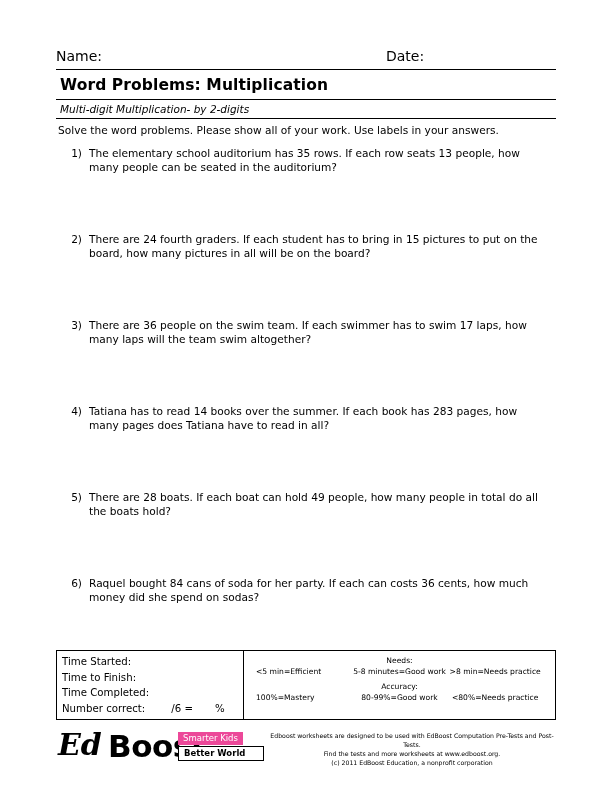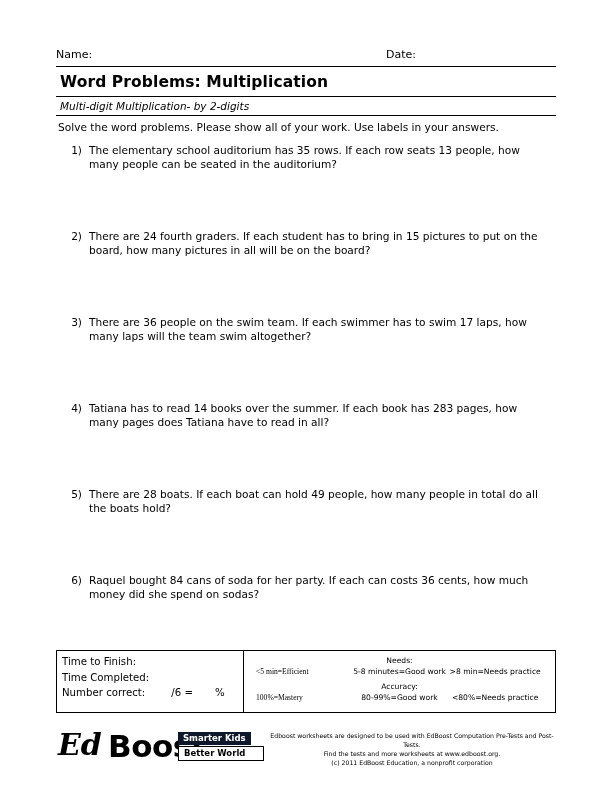--- a/index.html
+++ b/index.html
@@ -20,21 +20,21 @@
   .sheet {
     position: absolute;
     left: 56px;
     top: 48px;
     width: 500px;
   }
 
   
   .namerow {
     display: flex;
-    font-size: 11px;
+    font-size: 14px;
     padding-bottom: 5px;
   }
   .namerow .name { width: 330px; }
   .namerow .date { flex: 1; }
 
   .rule {
     border-top: 1.4px solid #000;
     width: 100%;
   }
   .rule-thin {
@@ -117,21 +117,21 @@
   }
   .scorebox .row {
     display: flex;
     justify-content: space-between;
     margin-bottom: 6px;
   }
   .scorebox .row > div {
     flex: 1;
     text-align: center;
   }
-  .scorebox .row > div:first-child { text-align: left; padding-left: 6px; font-family: Liberation Serif, serif;}
+  .scorebox .row > div:first-child { text-align: left; padding-left: 6px;}
   .scorebox .row > div:last-child { text-align: center; padding-right: 6px;}
 
   
   .footer {
     position: absolute;
     left: 56px;
     top: 727px;
     width: 500px;
     display: flex;
     align-items: flex-end;
@@ -156,24 +156,24 @@
     font-weight: bold;
     position: absolute;
     left: 52px;
     top: 1px;
     letter-spacing: -0.5px;
   }
   .logo .tagbox {
     position: absolute;
     left: 122px;
     top: 5px;
-    background: #0f172a;
+    background: #ec4899;
     color: #fff;
     font-size: 8.5px;
-    font-weight: bold;
+    font-weight: normal;
     line-height: 11px;
     padding: 1px 5px 1px 5px;
     text-align: center;
   }
   .logo .tagbox2 {
     position: absolute;
     left: 122px;
     top: 19px;
     border: 1px solid #000;
     font-size: 8.5px;
@@ -238,20 +238,21 @@
       <div class="problem">
         <div class="num">6)</div>
         <div class="text">Raquel bought 84 cans of soda for her party. If each can costs 36 cents, how much money did she spend on sodas?</div>
       </div>
     </div>
 
   </div>
 
   <div class="bottom">
     <div class="timebox">
+      <div>Time Started:</div>
       <div>Time to Finish:</div>
       <div>Time Completed:</div>
       <div class="numcorrect">
         <div class="lbl">Number correct:</div>
         <div class="sl">/6 =</div>
         <div class="pc">%</div>
       </div>
     </div>
 
     <div class="scorebox">

